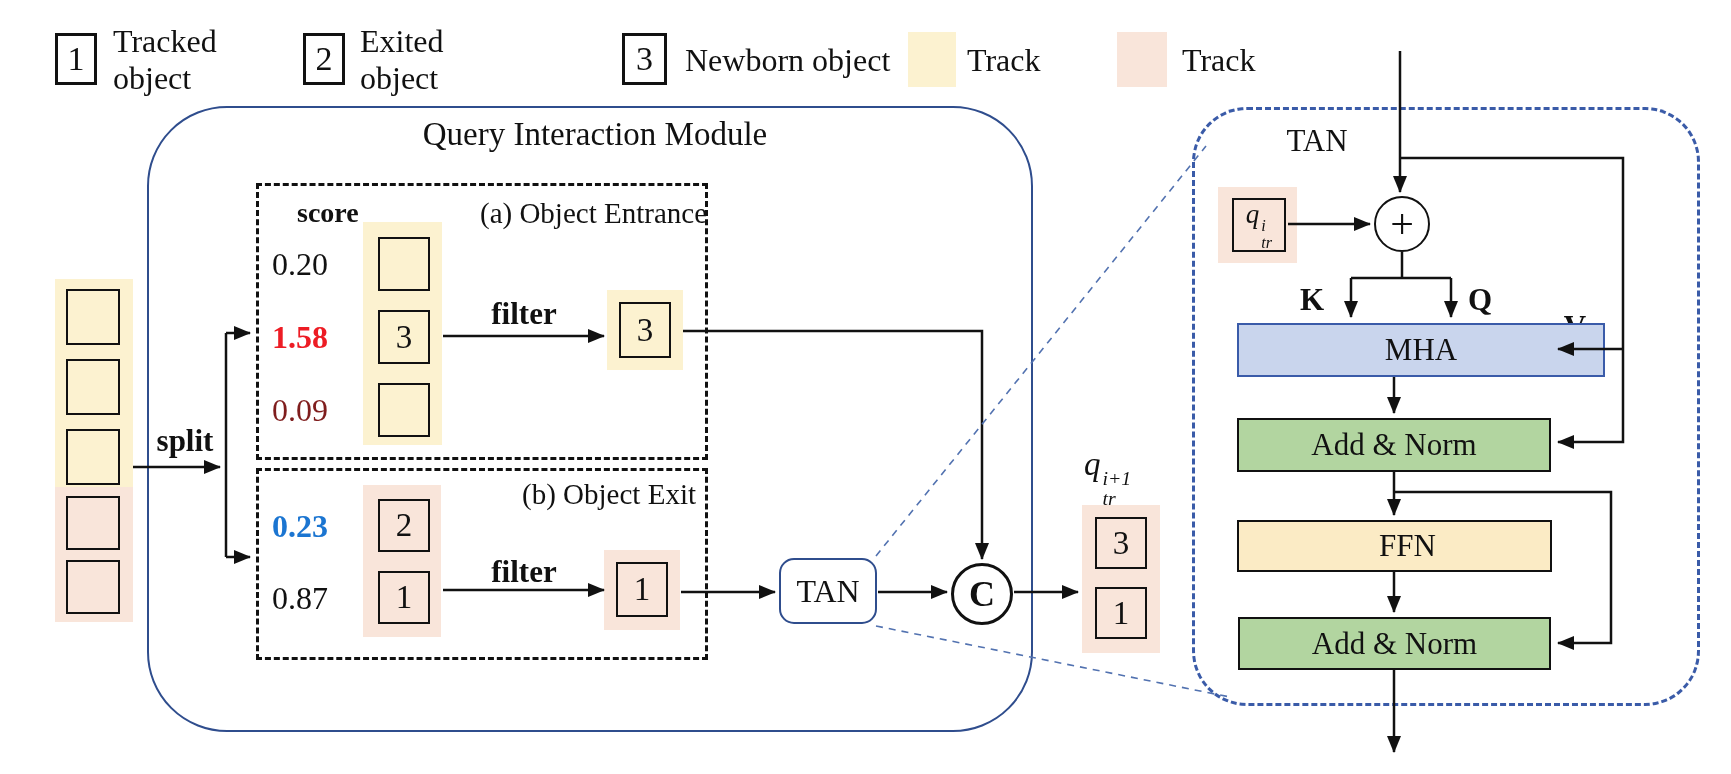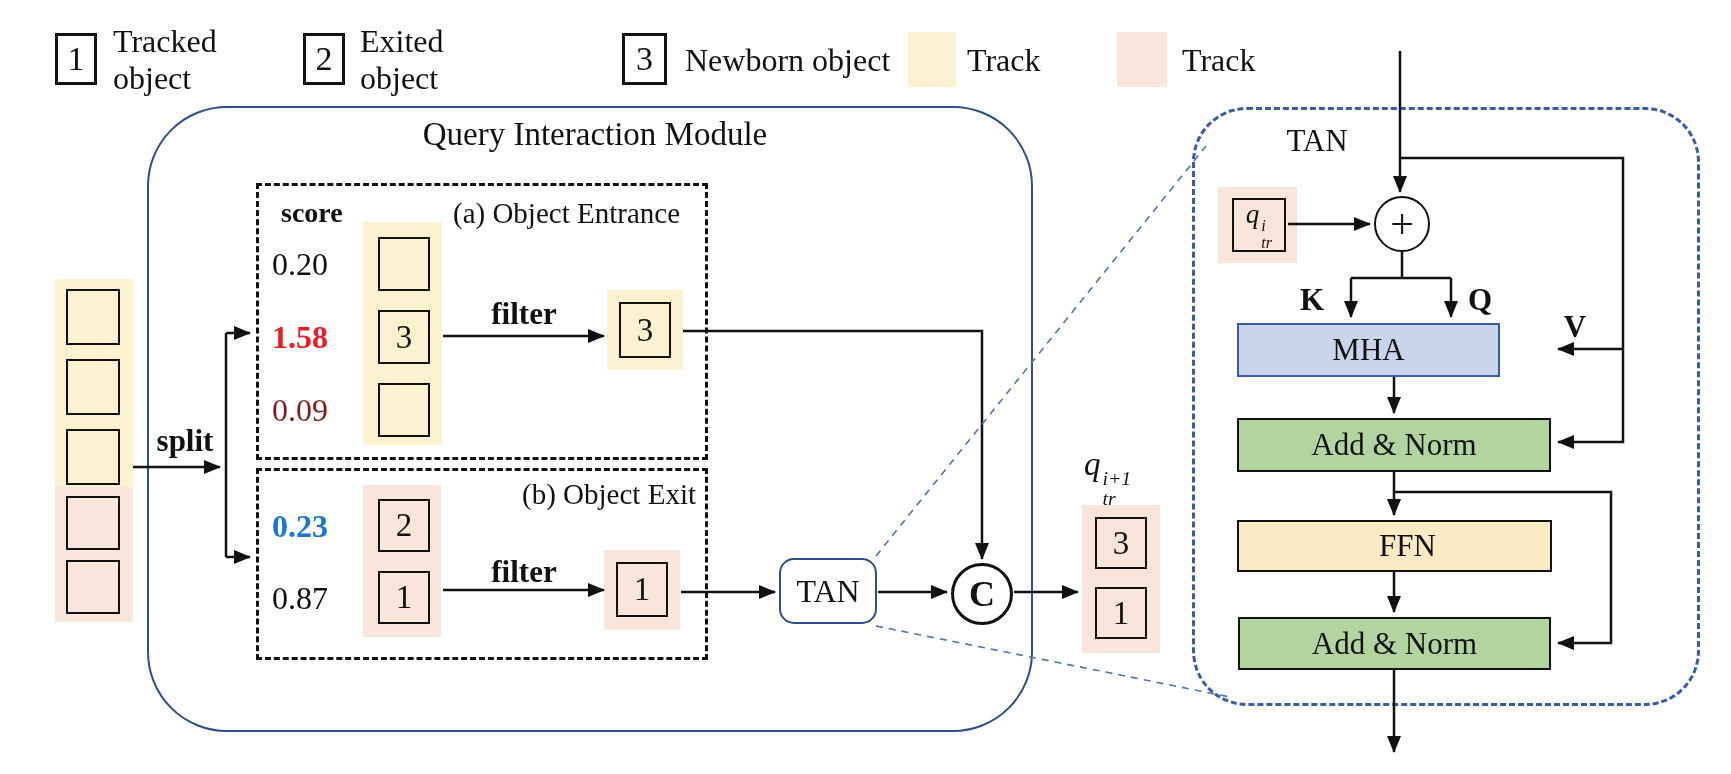--- a/index.html
+++ b/index.html
@@ -82,22 +82,22 @@
   <div class="abs p-strip layer" style="left:55px;top:487px;width:78px;height:135px;"></div>
   <div class="abs q-box layer2" style="left:66px;top:289px;width:54px;height:56px;"></div>
   <div class="abs q-box layer2" style="left:66px;top:359px;width:54px;height:56px;"></div>
   <div class="abs q-box layer2" style="left:66px;top:429px;width:54px;height:56px;"></div>
   <div class="abs q-box layer2" style="left:66px;top:496px;width:54px;height:54px;"></div>
   <div class="abs q-box layer2" style="left:66px;top:560px;width:54px;height:54px;"></div>
 
   <div class="abs center small-label layer2" style="left:145px;top:424px;width:80px;height:34px;">split</div>
 
   <div class="abs dash-box layer" style="left:256px;top:183px;width:452px;height:277px;"></div>
-  <div class="abs left bold layer2" style="left:281px;top:197px;width:90px;height:32px;font-size:28px;">score</div>
-  <div class="abs right sec-title layer2" style="left:404px;top:197px;width:276px;height:32px;">(a) Object Entrance</div>
+  <div class="abs left bold layer2" style="left:297px;top:197px;width:90px;height:32px;font-size:28px;">score</div>
+  <div class="abs right sec-title layer2" style="left:431px;top:197px;width:276px;height:32px;">(a) Object Entrance</div>
 
   <div class="abs center score layer2" style="left: 250px; top: 246px; width: 100px; height: 36px; color: rgb(17, 17, 17);">0.20</div>
   <div class="abs center score bold layer2" style="left: 250px; top: 319px; width: 100px; height: 36px; color: rgb(237, 28, 36);">1.58</div>
   <div class="abs center score layer2" style="left: 250px; top: 392px; width: 100px; height: 36px; color: #7f1d1d;">0.09</div>
 
   <div class="abs y-strip layer" style="left:363px;top:222px;width:79px;height:223px;"></div>
   <div class="abs q-box center layer2" style="left:378px;top:237px;width:52px;height:54px;"></div>
   <div class="abs q-box center layer2" style="left:378px;top:310px;width:52px;height:54px;">3</div>
   <div class="abs q-box center layer2" style="left:378px;top:383px;width:52px;height:54px;"></div>
 
@@ -142,21 +142,21 @@
           <span>tr</span>
         </span></span>
   </div>
 
   <div class="abs plus-circle center layer2" style="left:1374px;top:196px;width:56px;height:56px;">+</div>
 
   <div class="abs center small-label layer2" style="left:1290px;top:283px;width:44px;height:34px;">K</div>
   <div class="abs center small-label layer2" style="left:1458px;top:283px;width:44px;height:34px;">Q</div>
   <div class="abs center small-label layer2" style="left:1553px;top:310px;width:44px;height:34px;">V</div>
 
-  <div class="abs block block-mha center layer2" style="left: 1237px; top: 323px; width: 263px; height: 54px; background-color: rgb(201, 213, 237);">MHA</div>
+  <div class="abs block block-mha center layer2" style="left: 1237px; top: 323px; width: 368px; height: 54px; background-color: rgb(201, 213, 237);">MHA</div>
   <div class="abs block center layer2" style="left: 1237px; top: 418px; width: 314px; height: 54px; background-color: rgb(178, 213, 160);">Add &amp; Norm</div>
   <div class="abs block center layer2" style="left: 1237px; top: 520px; width: 315px; height: 52px; background-color: rgb(251, 235, 197); padding-left: 26px;">FFN</div>
   <div class="abs block center layer2" style="left: 1238px; top: 617px; width: 313px; height: 53px; background-color: rgb(178, 213, 160);">Add &amp; Norm</div>
 
   <svg class="wires" width="1731" height="774" viewBox="0 0 1731 774">
     <defs>
       <marker id="ah" markerUnits="userSpaceOnUse" markerWidth="18" markerHeight="16" refX="16" refY="7" orient="auto">
         <path d="M0,0 L17,7 L0,14 Z" fill="#111"></path>
       </marker>
     </defs>

